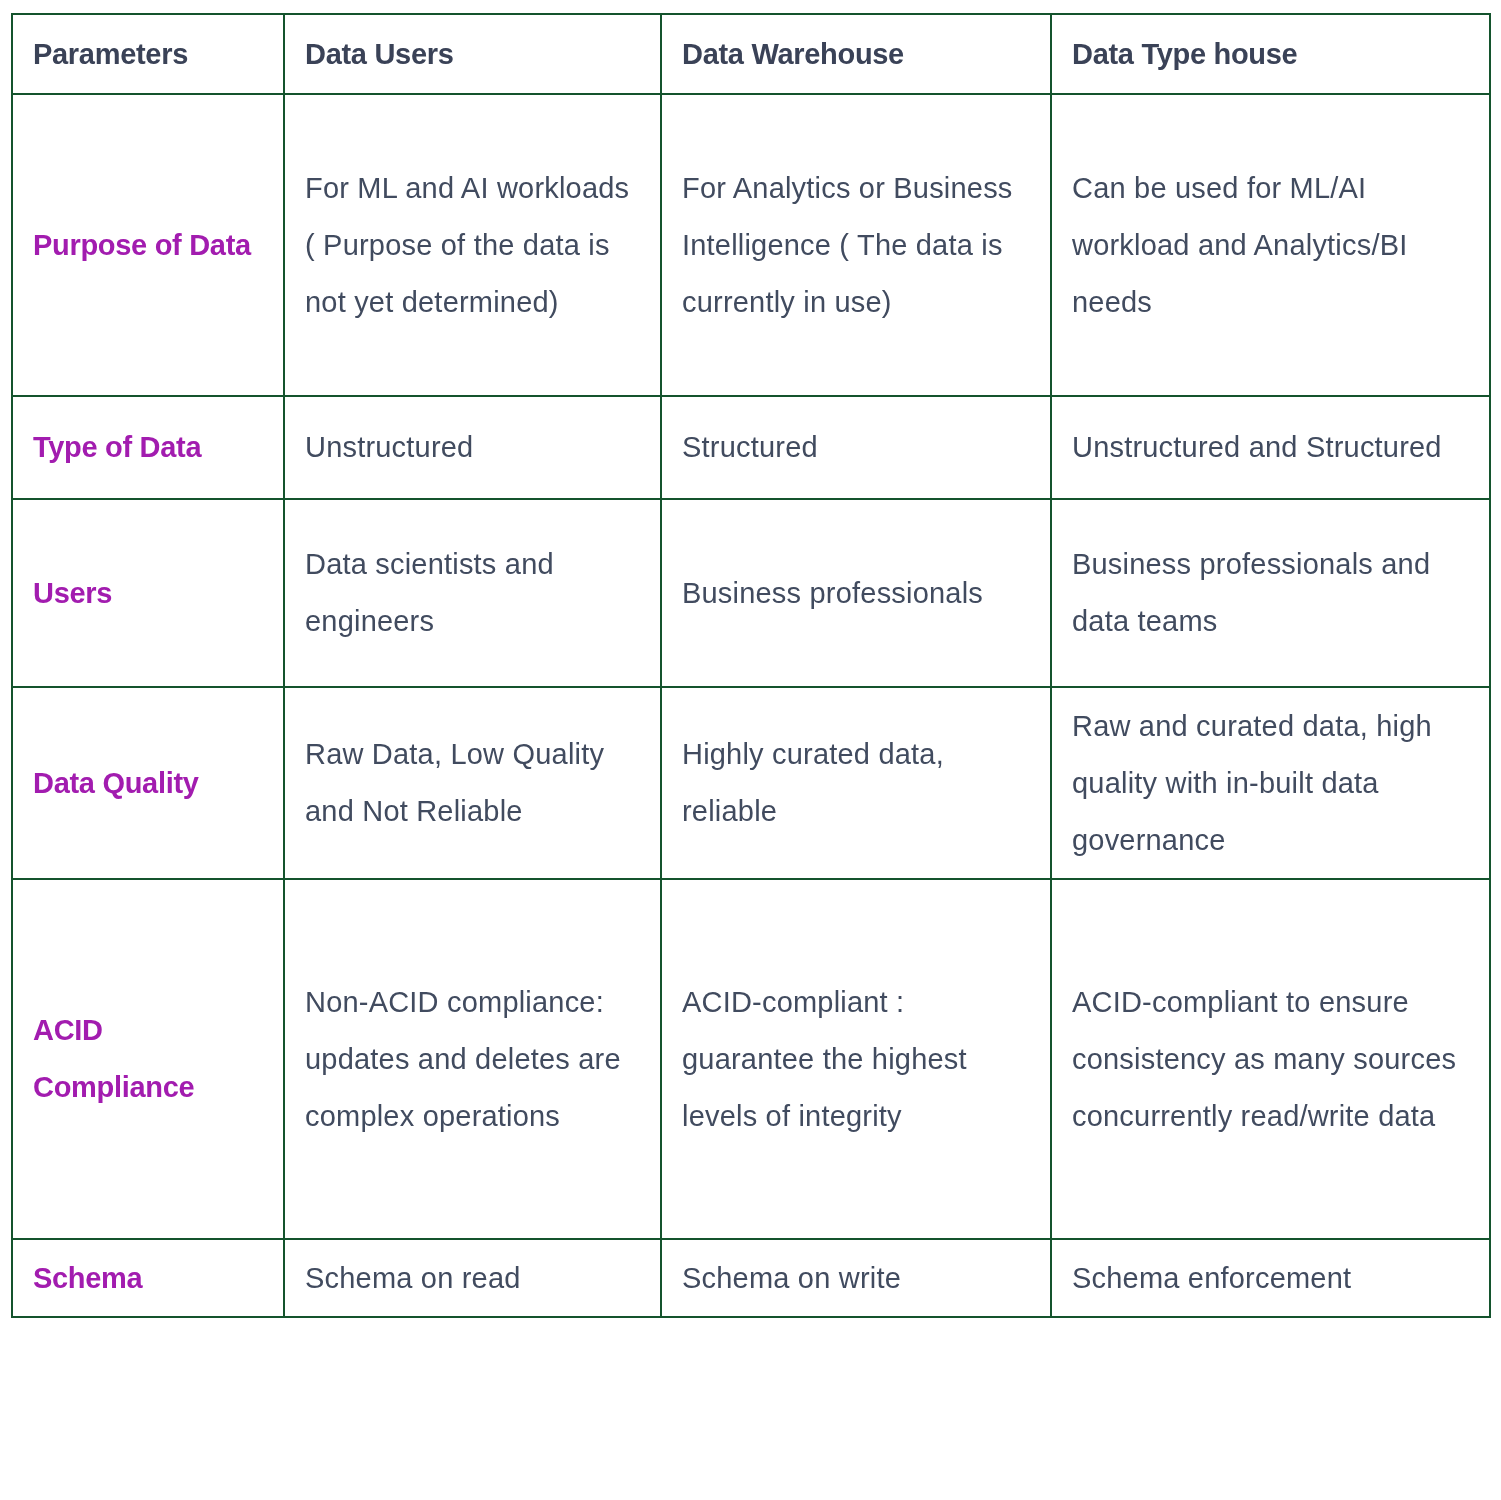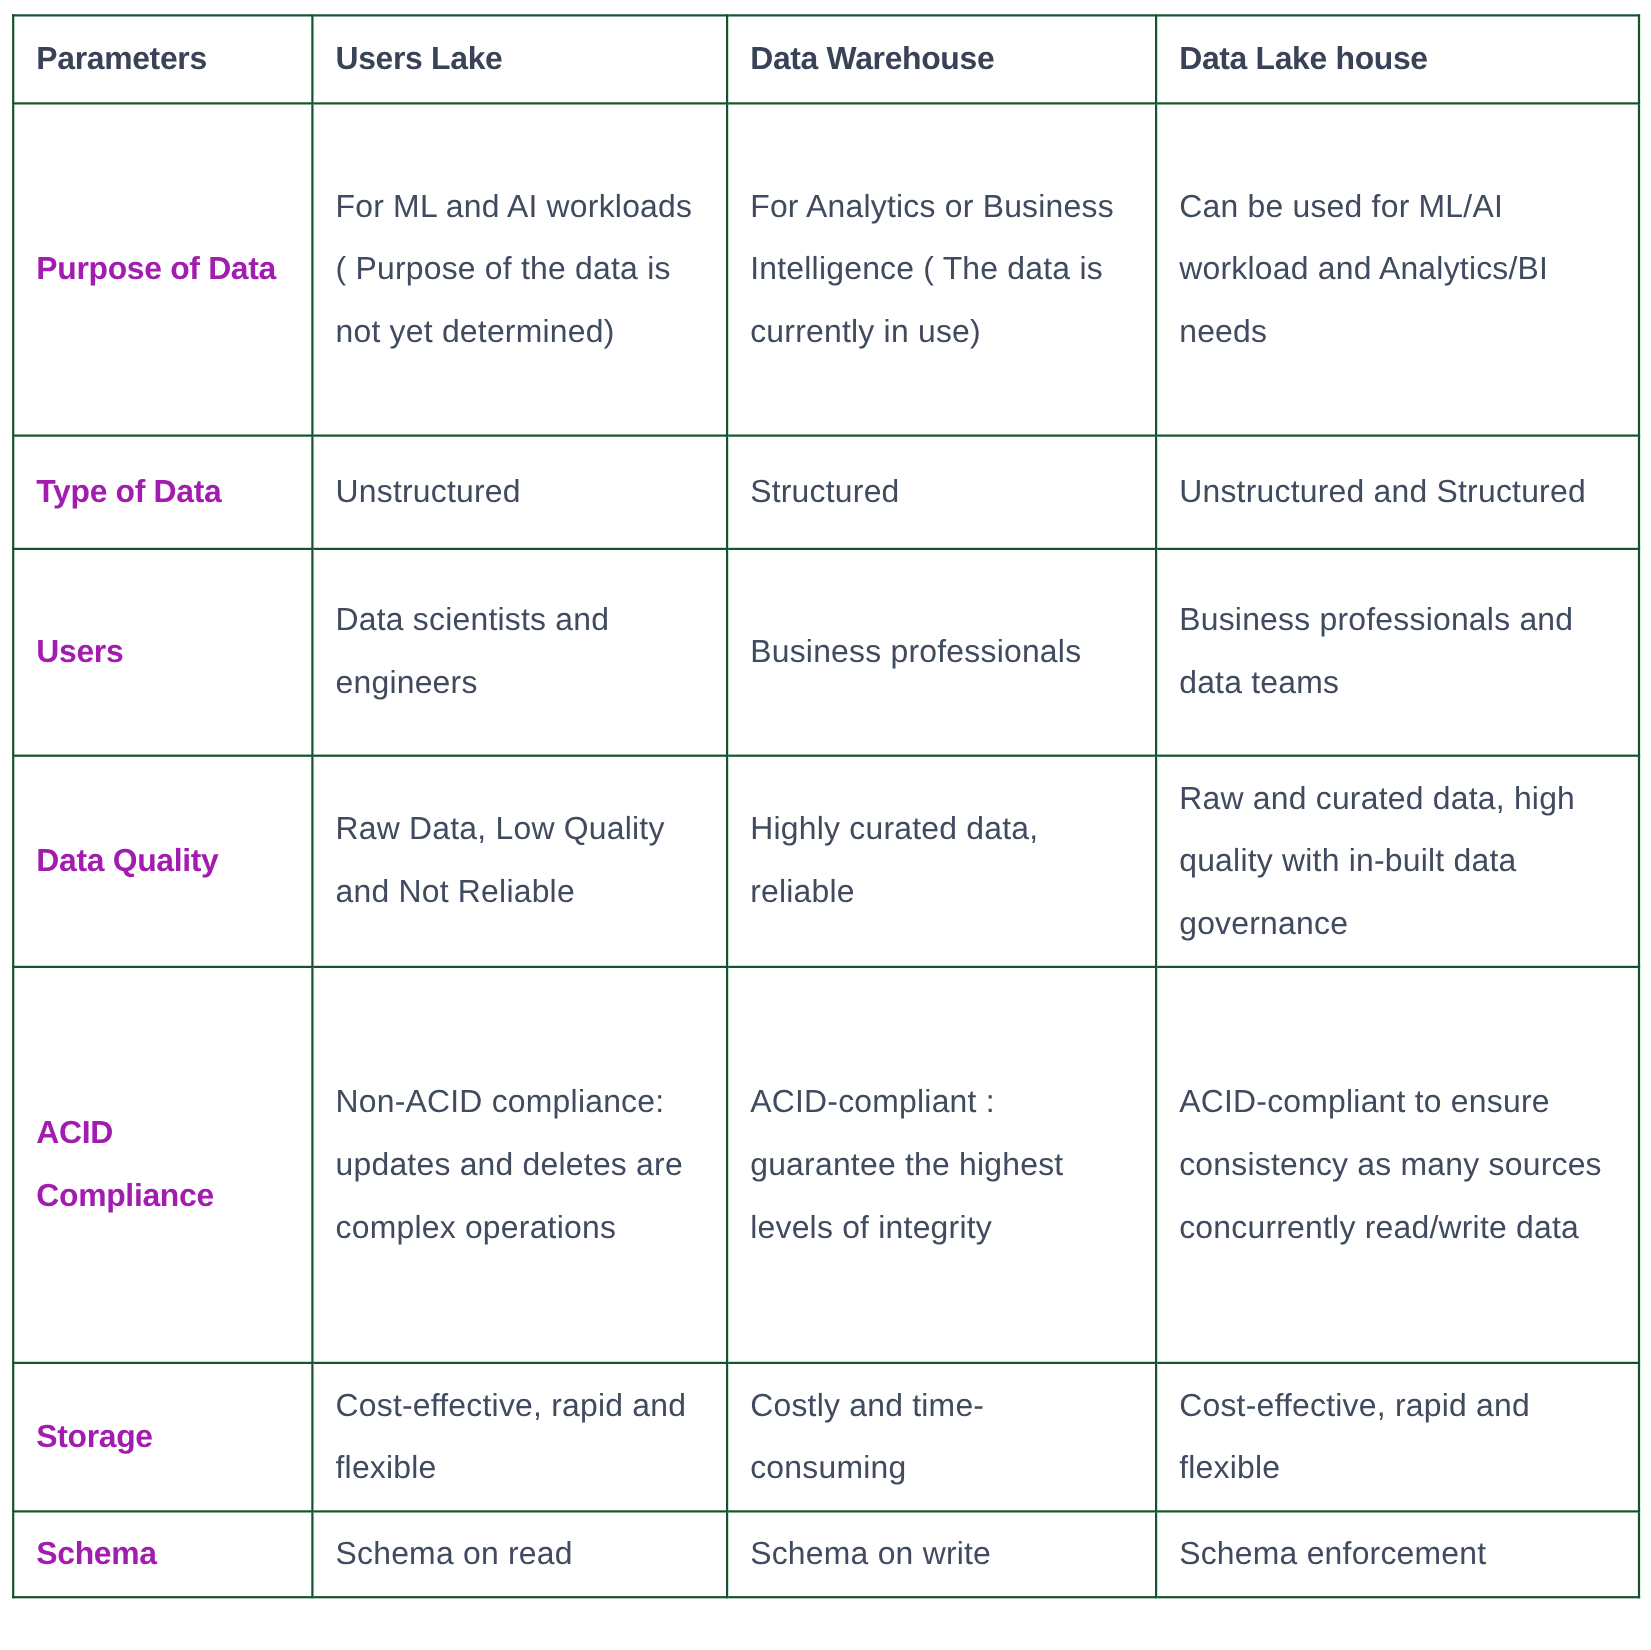--- a/index.html
+++ b/index.html
@@ -65,23 +65,23 @@
 <table class="cmp">
   <colgroup>
     <col class="c0">
       <col class="c1">
       <col class="c2">
       <col class="c3">
   </colgroup>
   <thead>
     <tr class="r-head">
       <th>Parameters</th>
-      <th>Users Lake</th>
+      <th>Data Users</th>
       <th>Data Warehouse</th>
-      <th>Data Lake house</th>
+      <th>Data Type house</th>
     </tr>
   </thead>
   <tbody>
     <tr class="r-purpose">
       <td class="param">Purpose of Data</td>
       <td class="val">For ML and AI workloads ( Purpose of the data is not yet determined)</td>
       <td class="val">For Analytics or Business Intelligence ( The data is currently in use)</td>
       <td class="val">Can be used for ML/AI workload and Analytics/BI needs</td>
     </tr>
     <tr class="r-type">
@@ -101,26 +101,20 @@
       <td class="val">Raw Data, Low Quality and Not Reliable</td>
       <td class="val">Highly curated data, reliable</td>
       <td class="val">Raw and curated data, high quality with in-built data governance</td>
     </tr>
     <tr class="r-acid">
       <td class="param">ACID Compliance</td>
       <td class="val">Non-ACID compliance: updates and deletes are complex operations</td>
       <td class="val">ACID-compliant : guarantee the highest levels of integrity</td>
       <td class="val">ACID-compliant to ensure consistency as many sources concurrently read/write data</td>
     </tr>
-    <tr class="r-storage">
-      <td class="param">Storage</td>
-      <td class="val">Cost-effective, rapid and flexible</td>
-      <td class="val">Costly and time-consuming</td>
-      <td class="val">Cost-effective, rapid and flexible</td>
-    </tr>
     <tr class="r-schema">
       <td class="param">Schema</td>
       <td class="val">Schema on read</td>
       <td class="val">Schema on write</td>
       <td class="val">Schema enforcement</td>
     </tr>
   </tbody>
 </table>
 
 </body></html>

